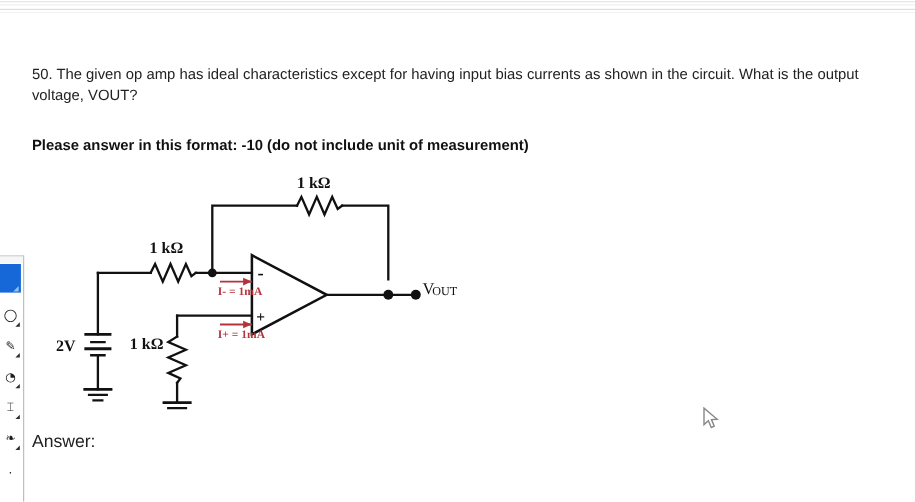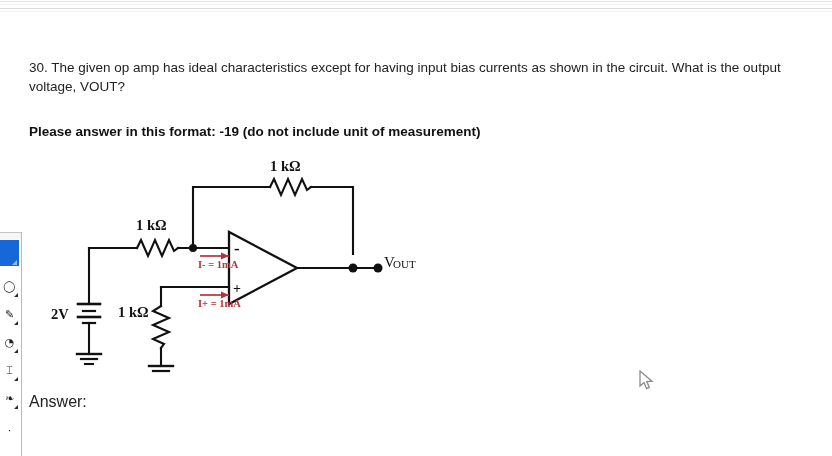--- a/index.html
+++ b/index.html
@@ -115,23 +115,23 @@
     <span>❧</span>
     <span class="corner"></span>
   </div>
   <div class="tool" style="top:186px;">
     <span>·</span>
   </div>
 </div>
 
 <div id="content">
 
-  <div id="question">30. The given op amp has ideal characteristics except for having input bias currents as shown in the circuit. What is the output voltage, VOUT?</div>
-
-  <div id="format-note">Please answer in this format: -19 (do not include unit of measurement)</div>
+  <div id="question">50. The given op amp has ideal characteristics except for having input bias currents as shown in the circuit. What is the output voltage, VOUT?</div>
+
+  <div id="format-note">Please answer in this format: -10 (do not include unit of measurement)</div>
 
   <svg id="circuit" width="400" height="220" viewBox="0 0 400 220">
     <g stroke="#111111" stroke-width="2.1" fill="none" stroke-linecap="square">
 
       <path d="M160 94 L160 33 L237 33"></path>
       <path d="M278 33 L320 33 L320 100"></path>
 
       <path d="M237 33 L241 25 L248 41 L255 25 L262 41 L269 25 L274 36 L278 33"></path>
 
       <path d="M56 94 L56 150"></path>

